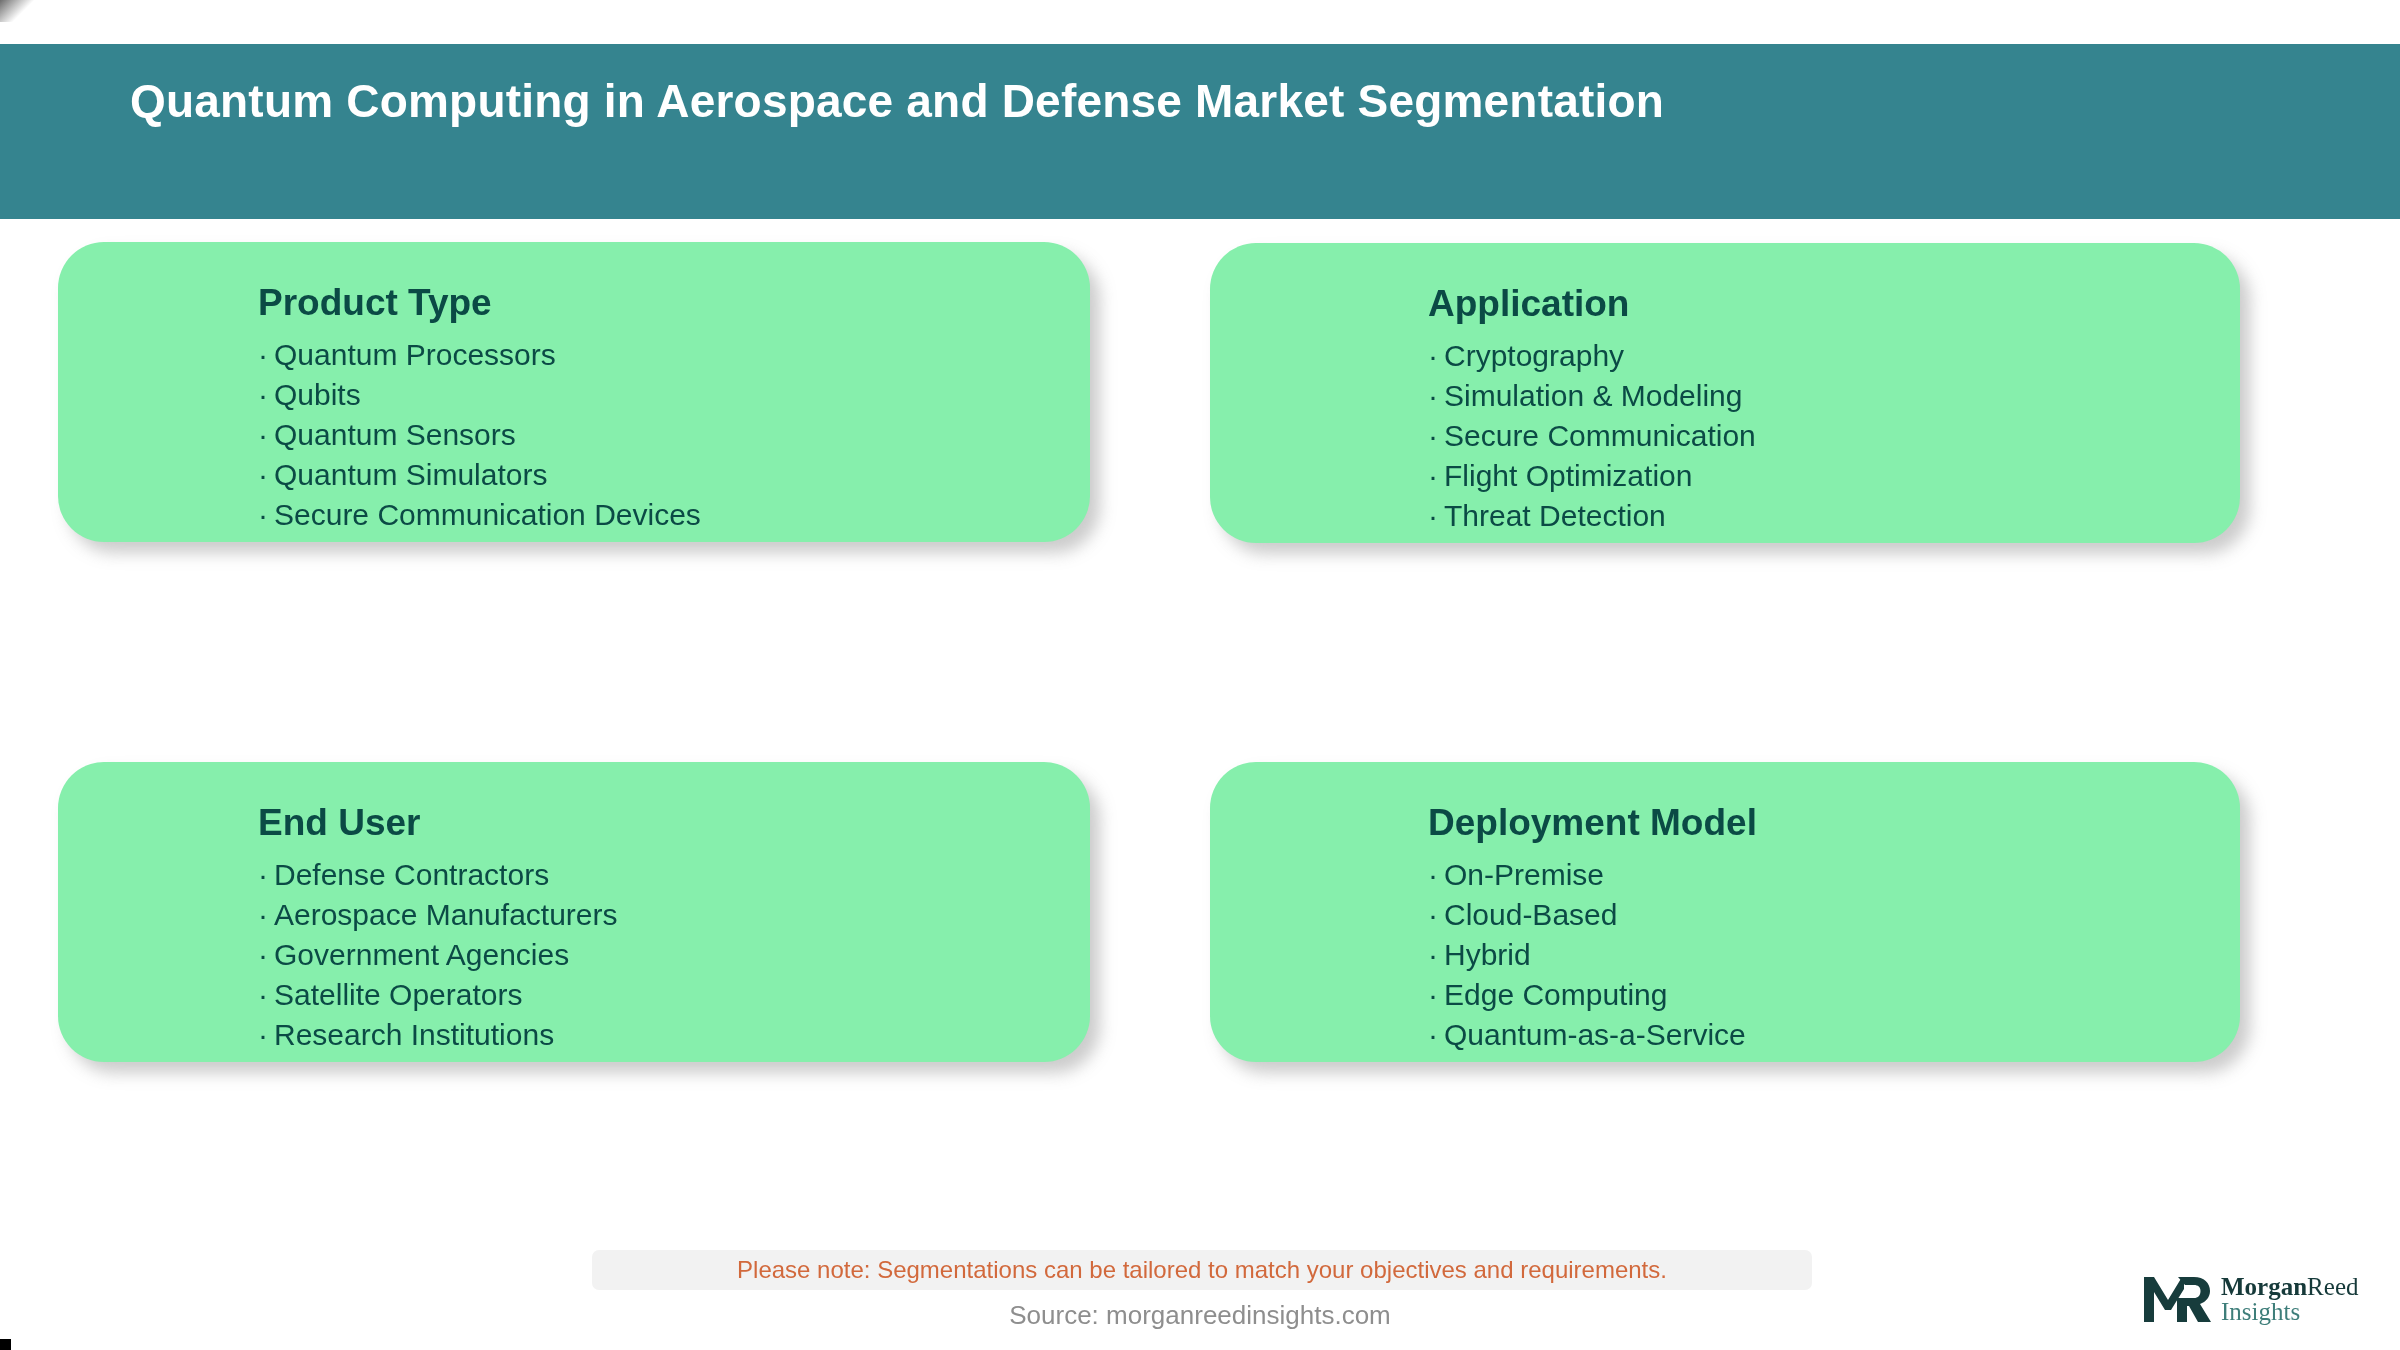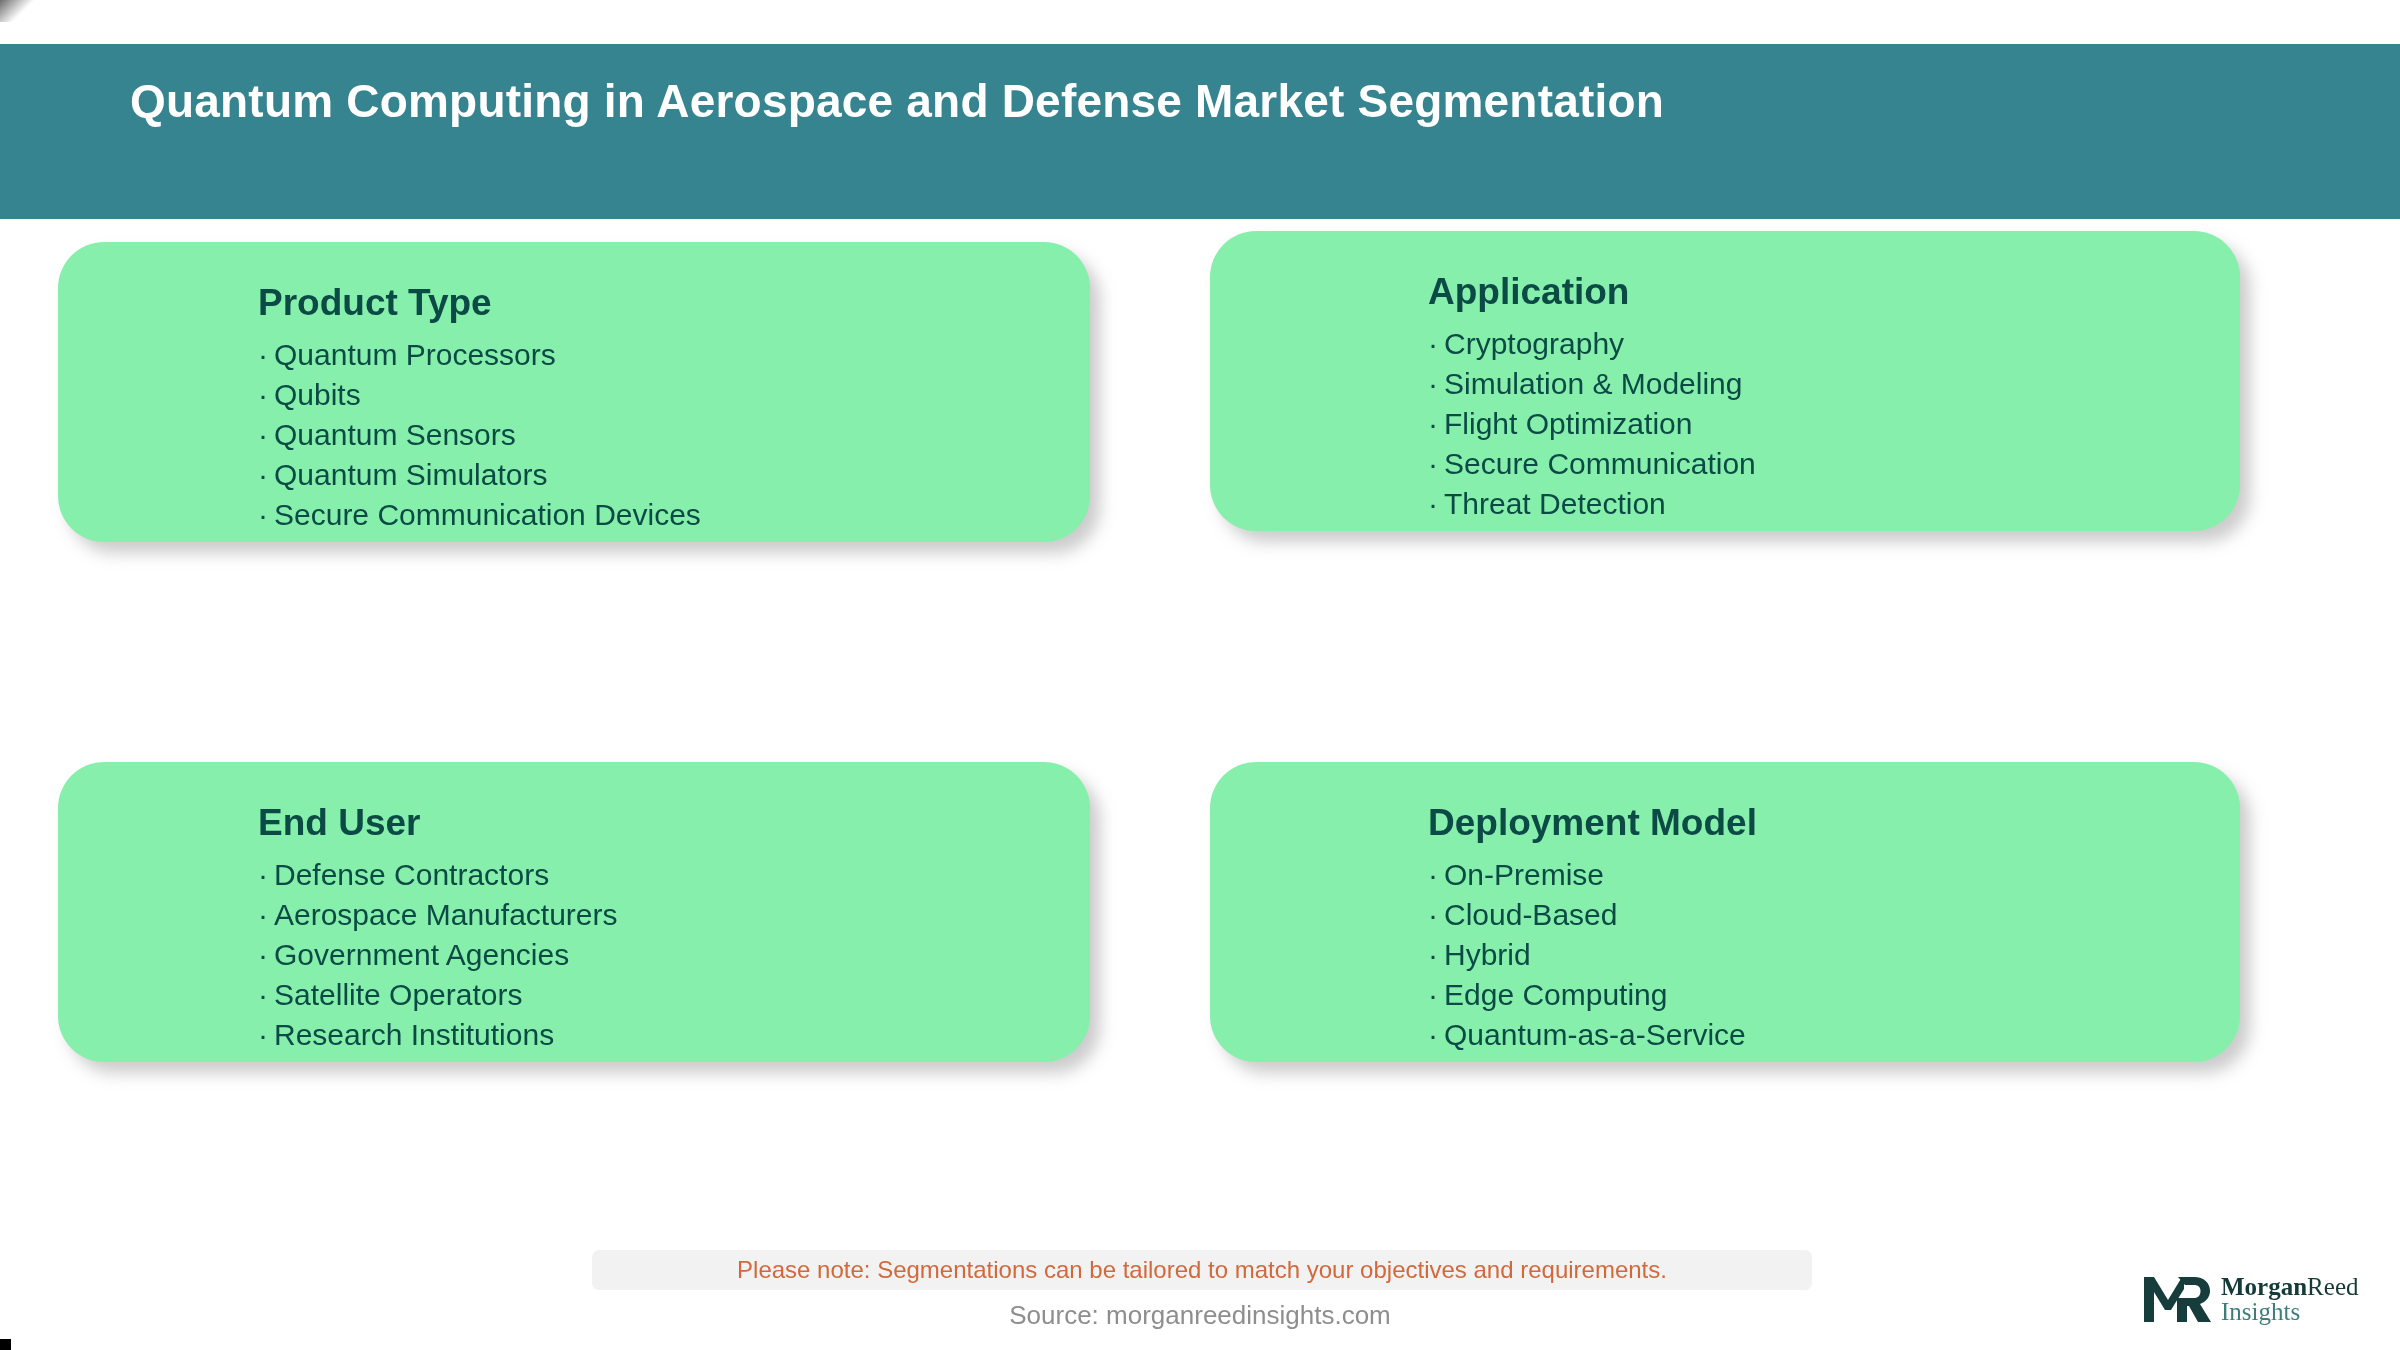--- a/index.html
+++ b/index.html
@@ -66,21 +66,21 @@
     height: 1030px;
   }
   .card {
     position: absolute;
     background: #86efac;
     border-radius: 46px;
     box-shadow: 10px 11px 16px rgba(120,120,120,0.38);
     box-sizing: border-box;
   }
   .card-0 { left: 58px;   top: 67px;  width: 1032px; height: 300px; }
-  .card-1 { left: 1210px; top: 56px;  width: 1030px; height: 300px; }
+  .card-1 { left: 1210px; top: 68px;  width: 1030px; height: 300px; }
   .card-2 { left: 58px;   top: 587px; width: 1032px; height: 300px; }
   .card-3 { left: 1210px; top: 587px; width: 1030px; height: 300px; }
 
   
   .card-body {
     position: absolute;
     left: 200px;
     top: 42px;
     right: 18px;
   }
@@ -203,22 +203,22 @@
       </ul>
     </div>
   </div>
 
   <div class="card card-1">
     <div class="card-body">
       <div class="card-title">Application</div>
       <ul class="card-list">
         <li><span class="bullet">·</span><span>Cryptography</span></li>
         <li><span class="bullet">·</span><span>Simulation &amp; Modeling</span></li>
+        <li><span class="bullet">·</span><span>Secure Communication</span></li>
         <li><span class="bullet">·</span><span>Flight Optimization</span></li>
-        <li><span class="bullet">·</span><span>Secure Communication</span></li>
         <li><span class="bullet">·</span><span>Threat Detection</span></li>
       </ul>
     </div>
   </div>
 
   <div class="card card-2">
     <div class="card-body">
       <div class="card-title">End User</div>
       <ul class="card-list">
         <li><span class="bullet">·</span><span>Defense Contractors</span></li>

